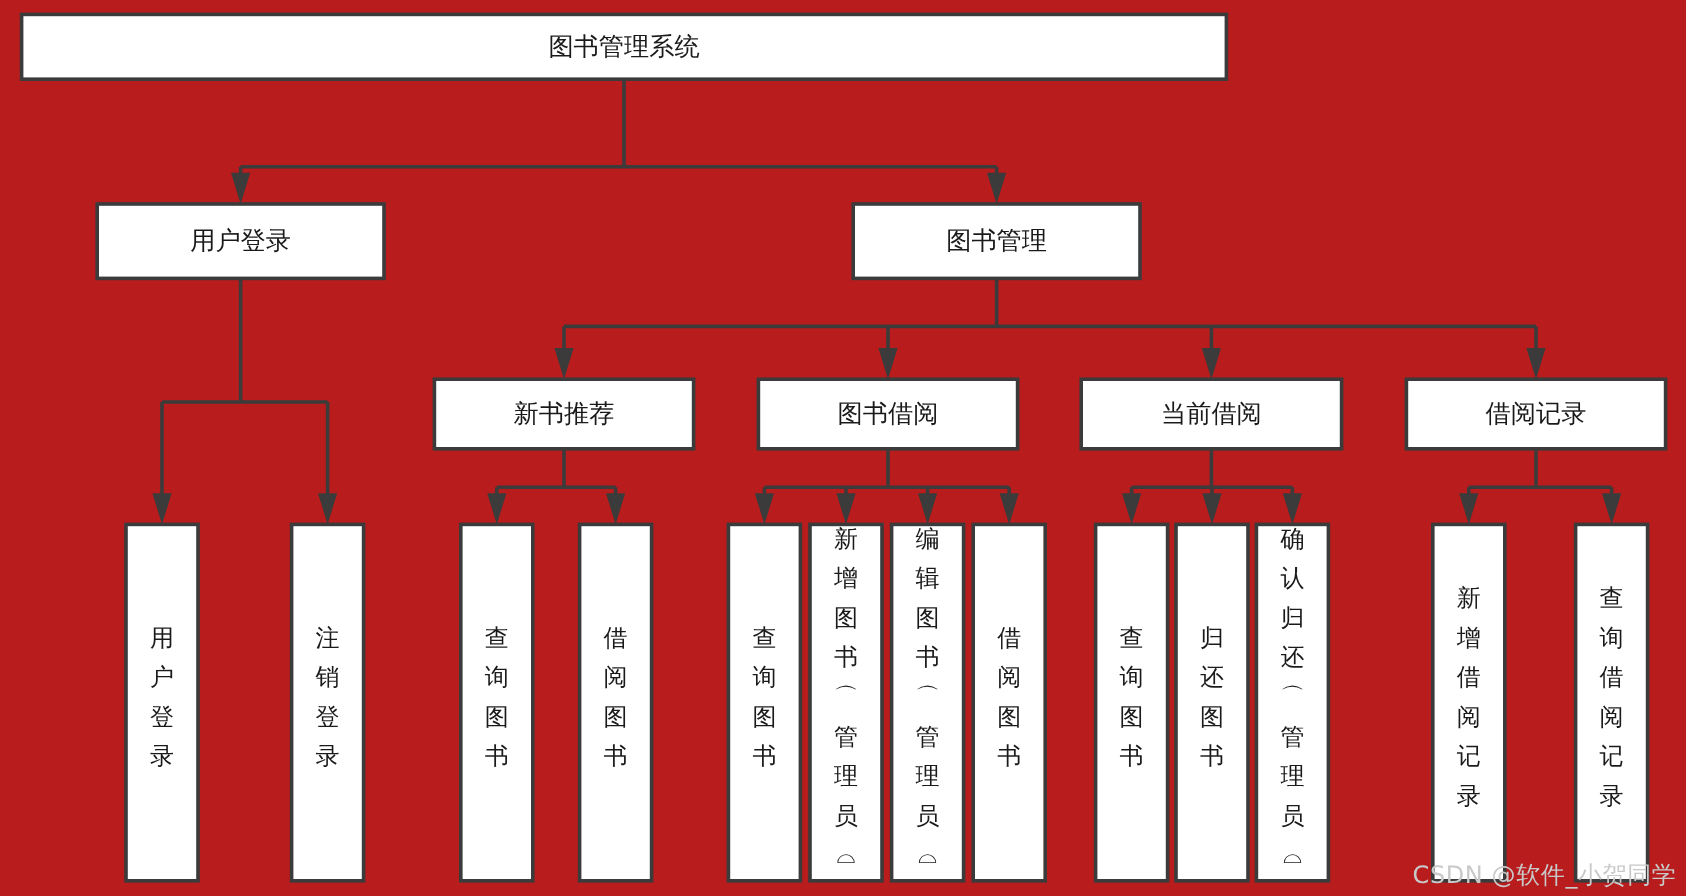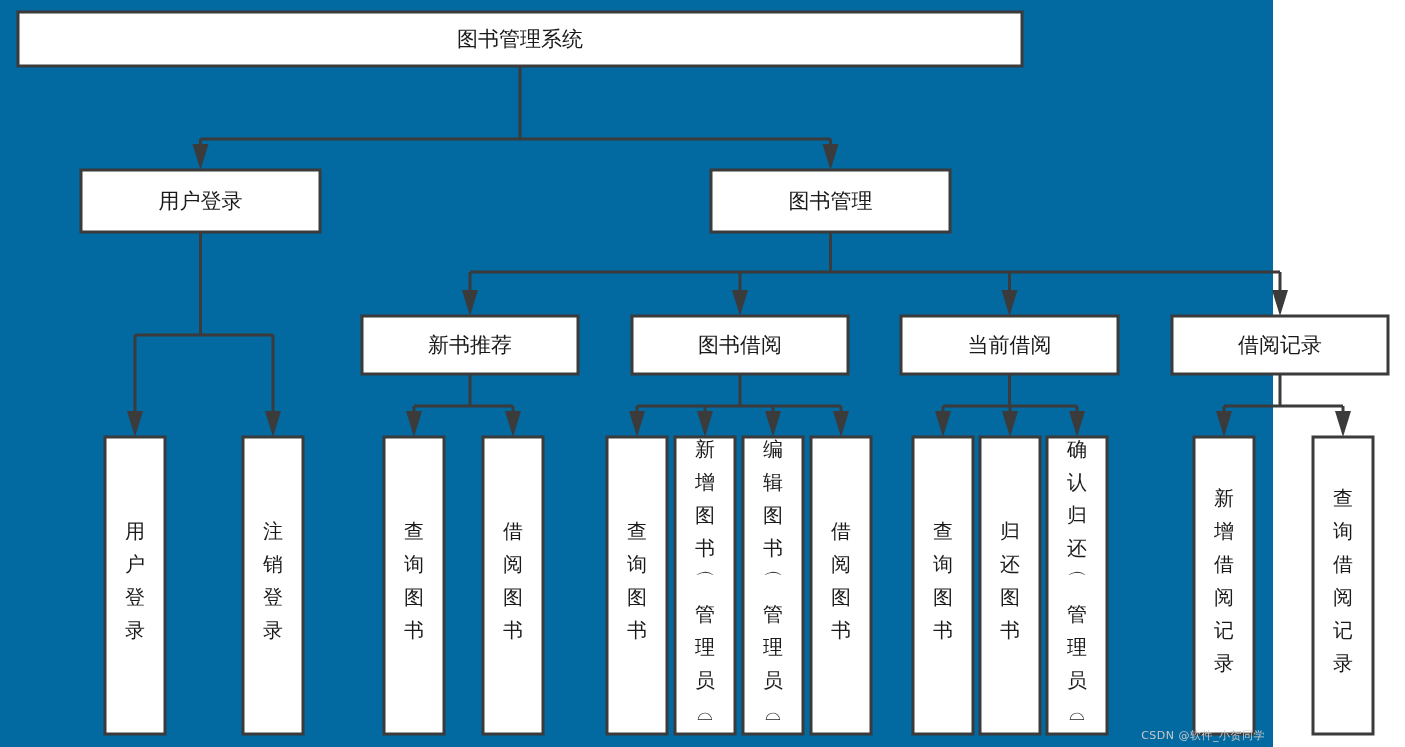--- a/index.html
+++ b/index.html
@@ -8,23 +8,23 @@
     background: #ffffff;
   }
   body {
     width: 1405px;
     height: 747px;
     font-family: "DejaVu Sans", "Liberation Sans", sans-serif;
     overflow: hidden;
   }
   #diagram-root {
     position: relative;
-    width: 1273px;
+    width: 1405px;
     height: 747px;
-    background: #0369a1;
+    background: #b91c1c;
   }
   svg#tree-svg {
     position: absolute;
     top: 0;
     left: 0;
     width: 1405px;
     height: 747px;
     display: block;
   }
   .node-rect {
@@ -53,21 +53,21 @@
   }
   .arrow-head {
     fill: #3b3b3b;
     stroke: none;
   }
   .watermark {
     position: absolute;
     right: 8px;
     bottom: 4px;
     color: #c9c9c9;
-    font-size: 11px;
+    font-size: 20px;
     font-family: "DejaVu Sans", "Liberation Sans", sans-serif;
     white-space: nowrap;
     letter-spacing: 0.5px;
   }
 </style>
 </head>
 <body>
 
 <div id="diagram-root">
 

